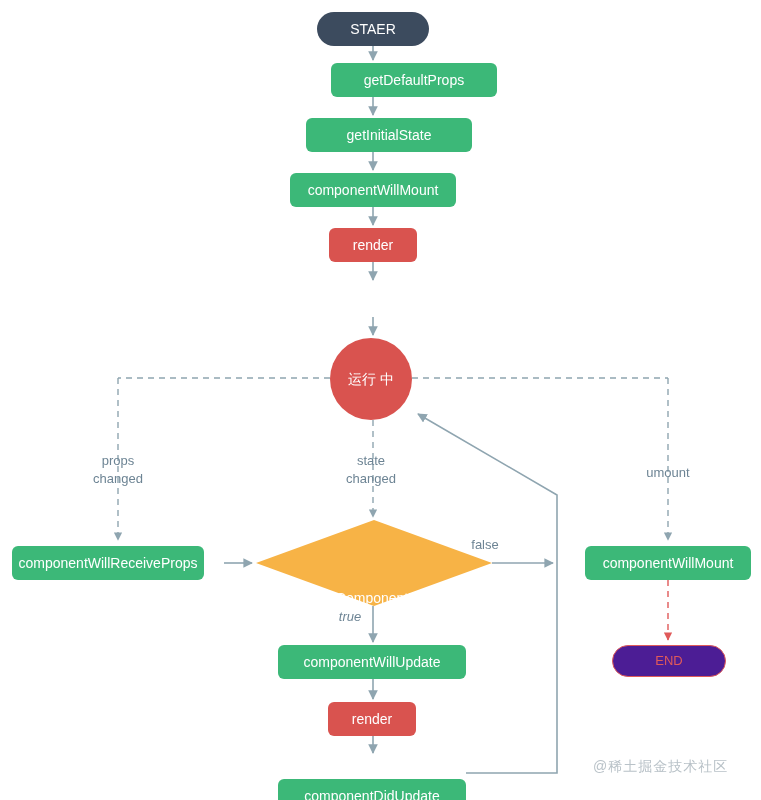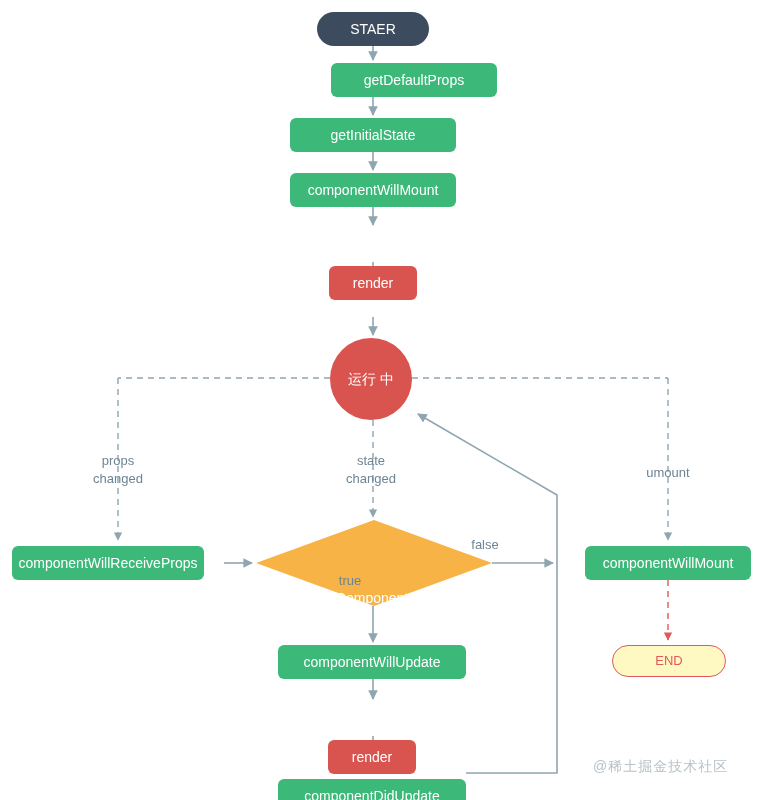--- a/index.html
+++ b/index.html
@@ -41,31 +41,30 @@
   .node.start {
     background: #3c4b5e;
     border-radius: 17px;
     font-size: 14px;
   }
   .node.green {
     background: #3cb878;
   }
   .node.red {
     background: #d9534f;
-    margin-top: 38px;
   }
   .node.circle {
     background: #d9534f;
     border-radius: 50%;
     flex-direction: column;
     font-size: 14px;
     line-height: 1.35;
   }
   .node.end {
-    background: #fef9c3;
+    background: #4c1d95;
     border: 1px solid #e05a5a;
     border-radius: 17px;
     color: #e05a5a;
     font-size: 13px;
   }
   .edge-label {
     position: absolute;
     color: #6d8494;
     font-size: 13px;
     line-height: 1.35;
@@ -144,21 +143,21 @@
   </svg>
 
   <div class="node start" style="left:317px; top:12px; width:112px; height:34px;">
     <span>STAER</span>
   </div>
 
   <div class="node green" style="left:290px; top:63px; width:166px; height:34px;margin-left:41px;">
     <span>getDefaultProps</span>
   </div>
 
-  <div class="node green" style="left:290px; top:118px; width:166px; height:34px;">
+  <div class="node green" style="left:306px; top:118px; width:166px; height:34px;">
     <span>getInitialState</span>
   </div>
 
   <div class="node green" style="left:290px; top:173px; width:166px; height:34px;">
     <span>componentWillMount</span>
   </div>
 
   <div class="node red" style="left:329px; top:228px; width:88px; height:34px;">
     <span>render</span>
   </div>
@@ -207,18 +206,18 @@
   <div class="edge-label" style="left:68px; top:452px; width:100px;">props
 changed</div>
 
   <div class="edge-label" style="left:321px; top:452px; width:100px;">state
 changed</div>
 
   <div class="edge-label" style="left:618px; top:464px; width:100px;">umount</div>
 
   <div class="edge-label" style="left:460px; top:536px; width:50px;">false</div>
 
-  <div class="edge-label" style="left:325px; top:572px; width:50px;">true</div>
+  <div class="edge-label" style="left:325px; top:608px; width:50px;font-style:italic;">true</div>
 
   <div class="watermark-handle" style="left:593px; top:758px;">@稀土掘金技术社区</div>
 
 
 </div>
 
 </body></html>

